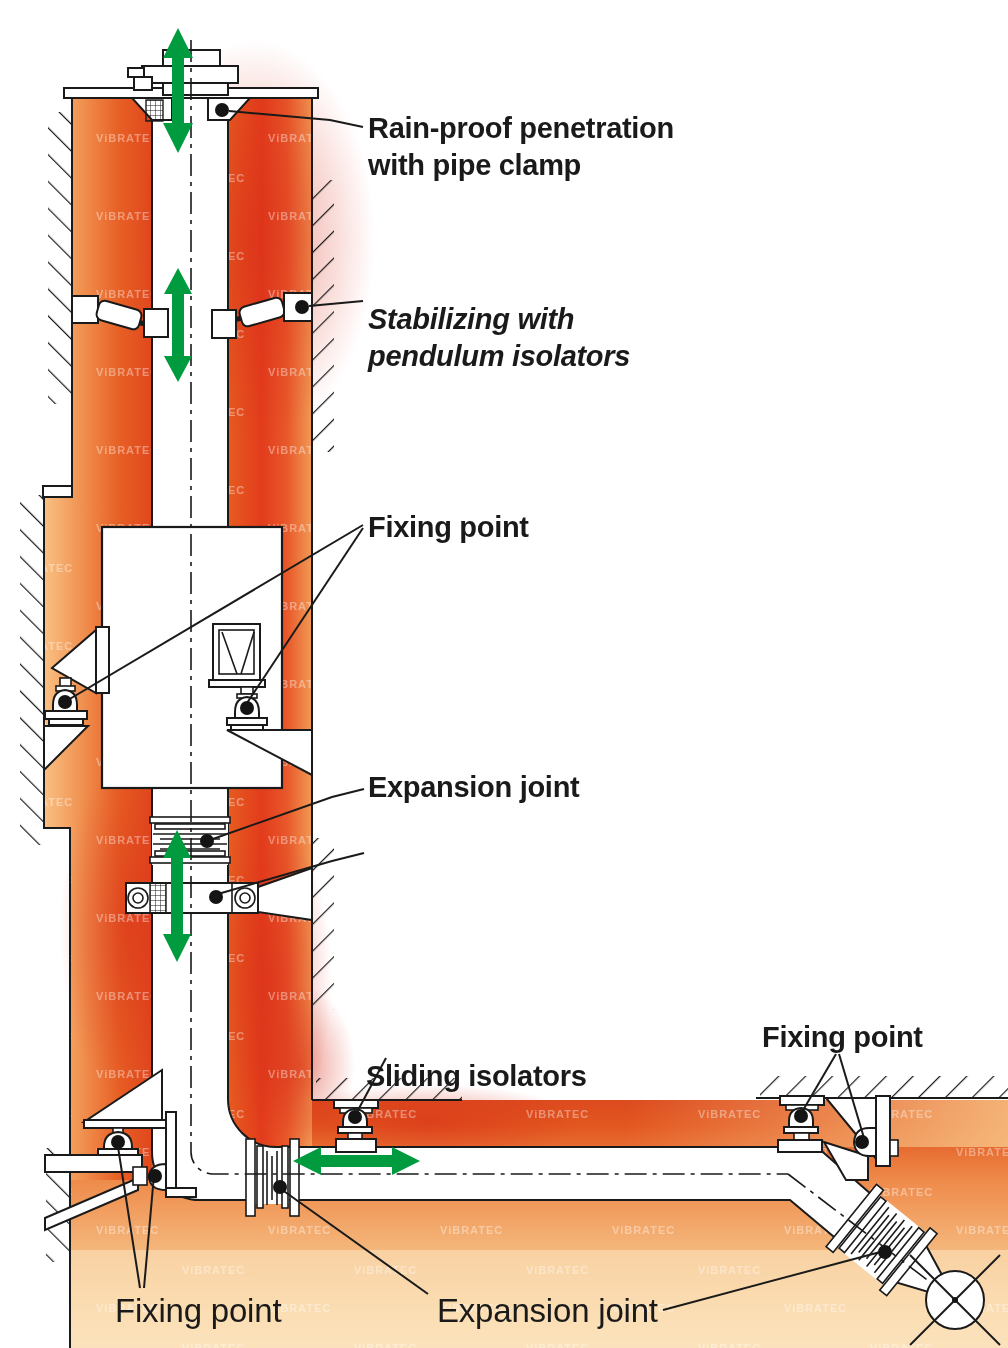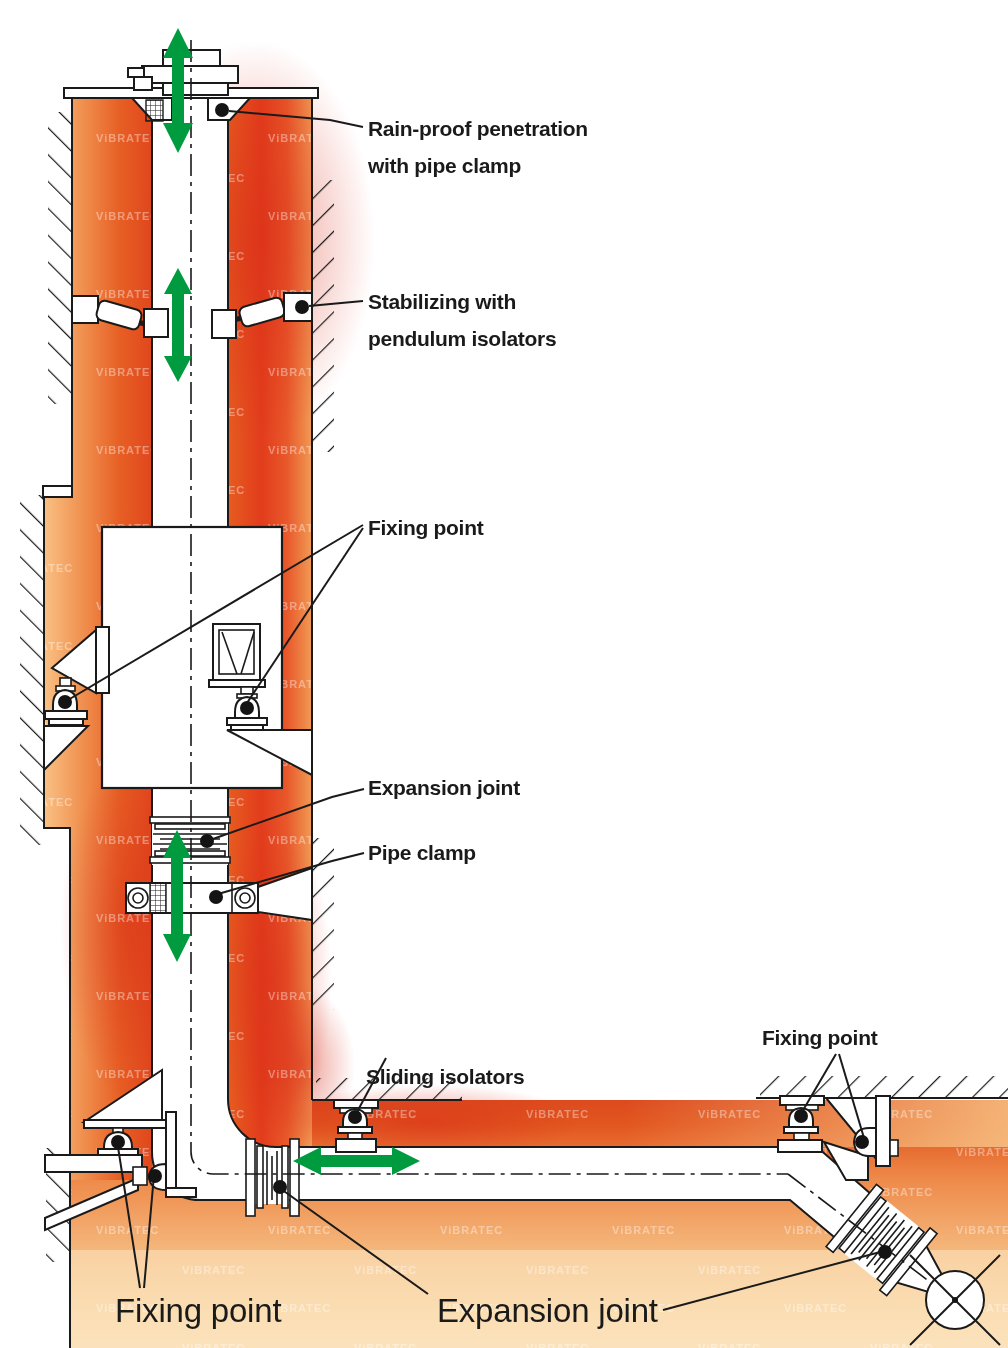--- a/index.html
+++ b/index.html
@@ -9,21 +9,21 @@
   html,body{margin:0;padding:0;background:#fff;}
   #stage{
     position:relative;width:1008px;height:1348px;overflow:hidden;
     font-family:"Liberation Sans",sans-serif;background:#fff;
   }
   #stage svg{position:absolute;left:0;top:0;}
   .lbl{
     position:absolute;color:var(--ink);white-space:pre-line;
     font-family:"Liberation Sans",sans-serif;
   }
-  .lbl.bold{font-weight:700;font-size:21px;line-height:37px;letter-spacing:-0.3px;}
+  .lbl.bold{font-weight:700;font-size:29px;line-height:37px;letter-spacing:-0.3px;}
   .lbl.reg{font-weight:400;font-size:33px;line-height:38px;letter-spacing:-0.2px;}
   
   .sf{fill:#fff;stroke:var(--ink);stroke-width:2;}
   .sf15{fill:#fff;stroke:var(--ink);stroke-width:1.6;}
   .ln{fill:none;stroke:var(--ink);stroke-width:2;}
   .ln15{fill:none;stroke:var(--ink);stroke-width:1.6;}
   .thick{fill:none;stroke:var(--ink);stroke-width:5;}
   .dot{fill:#141414;stroke:none;}
   .leader{fill:none;stroke:var(--ink);stroke-width:2;}
   .cl{fill:none;stroke:var(--ink);stroke-width:1.6;stroke-dasharray:22 6 4 6;}
@@ -301,23 +301,22 @@
     <circle class="dot" cx="862" cy="1142" r="7"></circle>
     <circle class="dot" cx="118" cy="1142" r="7"></circle>
     <circle class="dot" cx="155" cy="1176" r="7"></circle>
     <circle class="dot" cx="280" cy="1187" r="7"></circle>
     <circle class="dot" cx="885" cy="1252" r="7"></circle>
   </g>
 </svg>
 
 <div class="lbl bold" style="left:368px;top:110px;">Rain-proof penetration
 with pipe clamp</div>
-<div class="lbl bold" style="left:368px;top:283px;">Stabilizing with
+<div class="lbl bold" style="left:368px;top:301px;font-style:italic;">Stabilizing with
 pendulum isolators</div>
 <div class="lbl bold" style="left:368px;top:509px;">Fixing point</div>
 <div class="lbl bold" style="left:368px;top:769px;">Expansion joint</div>
-<div class="lbl bold" style="left:368px;top:834px;">Pipe clamp</div>
 <div class="lbl bold" style="left:366px;top:1058px;">Sliding isolators</div>
 <div class="lbl bold" style="left:762px;top:1019px;">Fixing point</div>
 <div class="lbl reg" style="left:115px;top:1292px;">Fixing point</div>
 <div class="lbl reg" style="left:437px;top:1292px;">Expansion joint</div>
 
 </div>
 
 </body></html>

